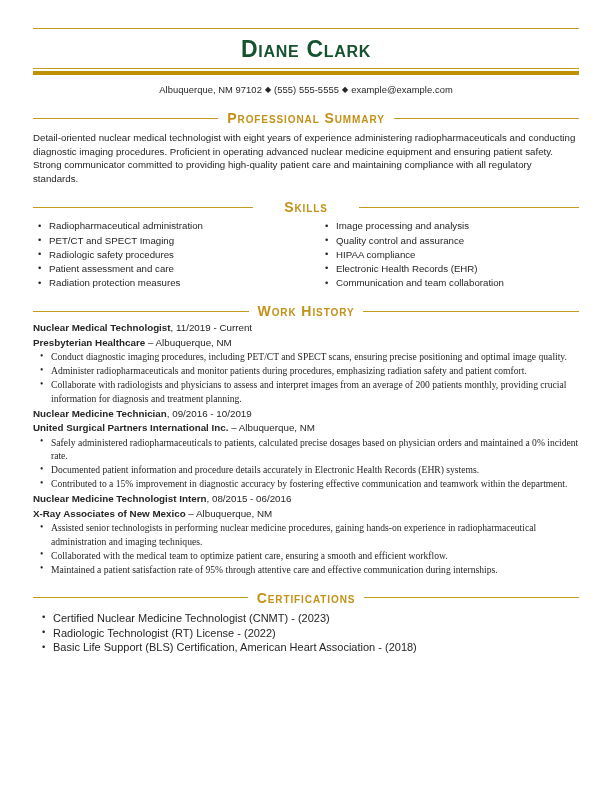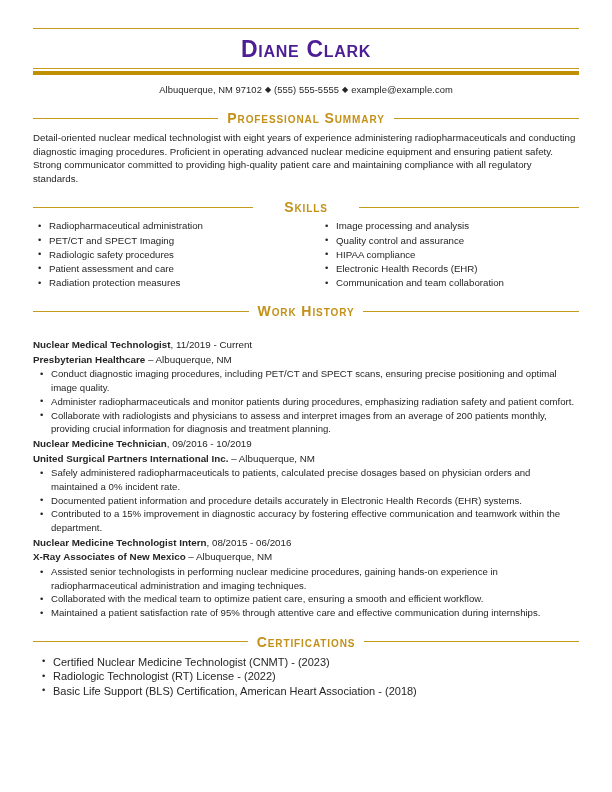--- a/index.html
+++ b/index.html
@@ -24,21 +24,21 @@
   }
 
   
   .rule-top {
     height: 0;
     border-top: 1.6px solid #c49b1d;
     margin-top: 28px;
   }
   .name {
     text-align: center;
-    color: #4c1d95;
+    color: #14532d;
     font-size: 23px;
     font-weight: bold;
     font-variant: small-caps;
     letter-spacing: 0.7px;
     line-height: 1;
     padding: 9px 0 7px 0;
   }
   .rule-double-thin {
     height: 0;
     border-top: 1.4px solid #c49b1d;
@@ -141,20 +141,21 @@
   .job-org-line {
     font-size: 9.8px;
     line-height: 14.2px;
     color: #262626;
   }
   .job-org-line .org { font-weight: bold; }
   ul.job-bullets {
     list-style: none;
     margin: 0 0 2px 0;
     padding: 0;
+    font-family: Liberation Serif, serif;
   }
   ul.job-bullets > li {
     position: relative;
     padding-left: 18px;
     font-size: 9.6px;
     line-height: 13.4px;
     color: #262626;
     margin-top: 0.5px;
   }
   ul.job-bullets > li::before {
@@ -178,21 +179,21 @@
   ul.cert-list { padding-top: 1px; }
   ul.cert-list > li {
     padding-left: 20px;
     line-height: 14.6px;
     font-size: 11px;
   }
   ul.cert-list > li::before { left: 9px; }
 
   .sec-edu .section-head { margin-top: 15px; }
   .sec-cert .section-head { margin-top: 15px; }
-  .sec-work .section-head { margin-top: 14px; margin-bottom: 20px; }
+  .sec-work .section-head { margin-top: 14px; margin-bottom: 3px; }
   .sec-skills .section-head { margin-top: 15px; margin-bottom: 3px; gap: 31px; }
 </style>
 </head>
 <body>
 
 <div class="page">
 
   <div>
     <div class="rule-top"></div>
     <div class="name">Diane Clark</div>

